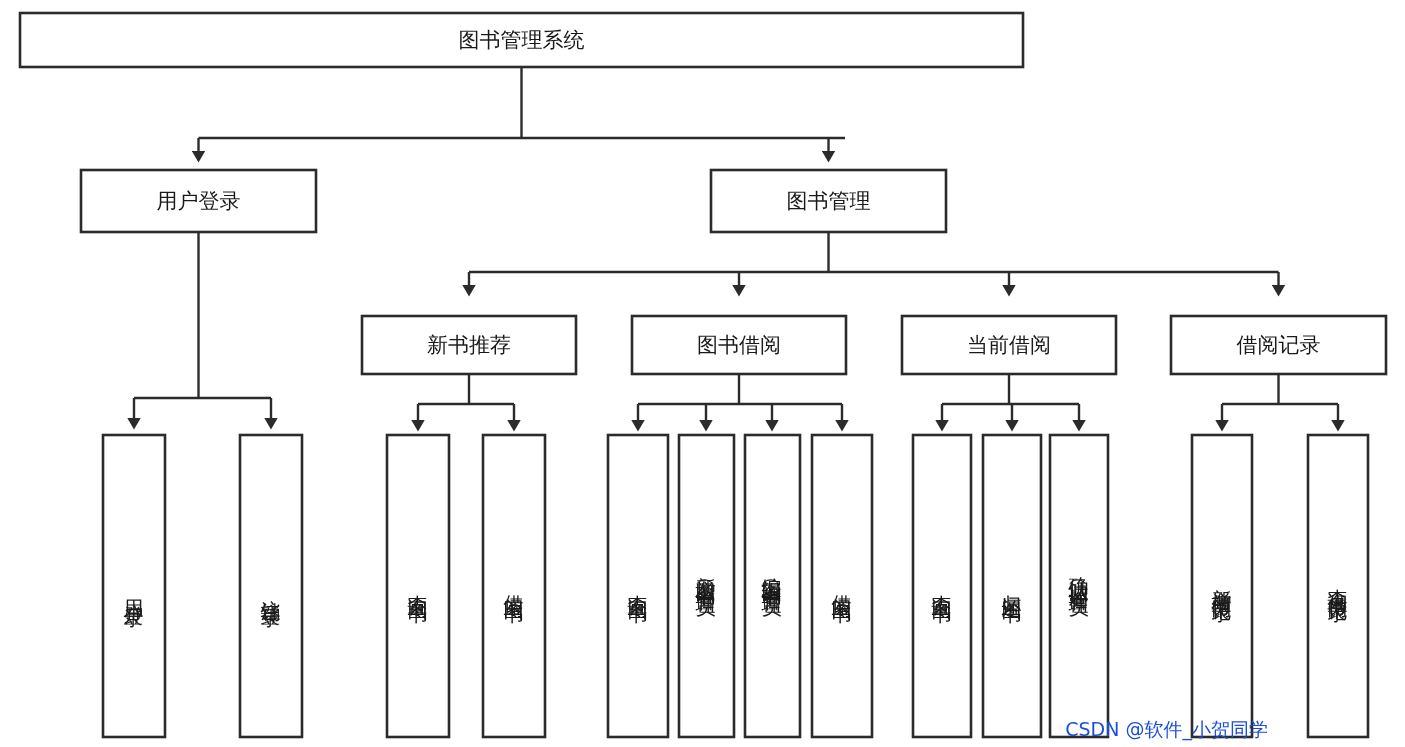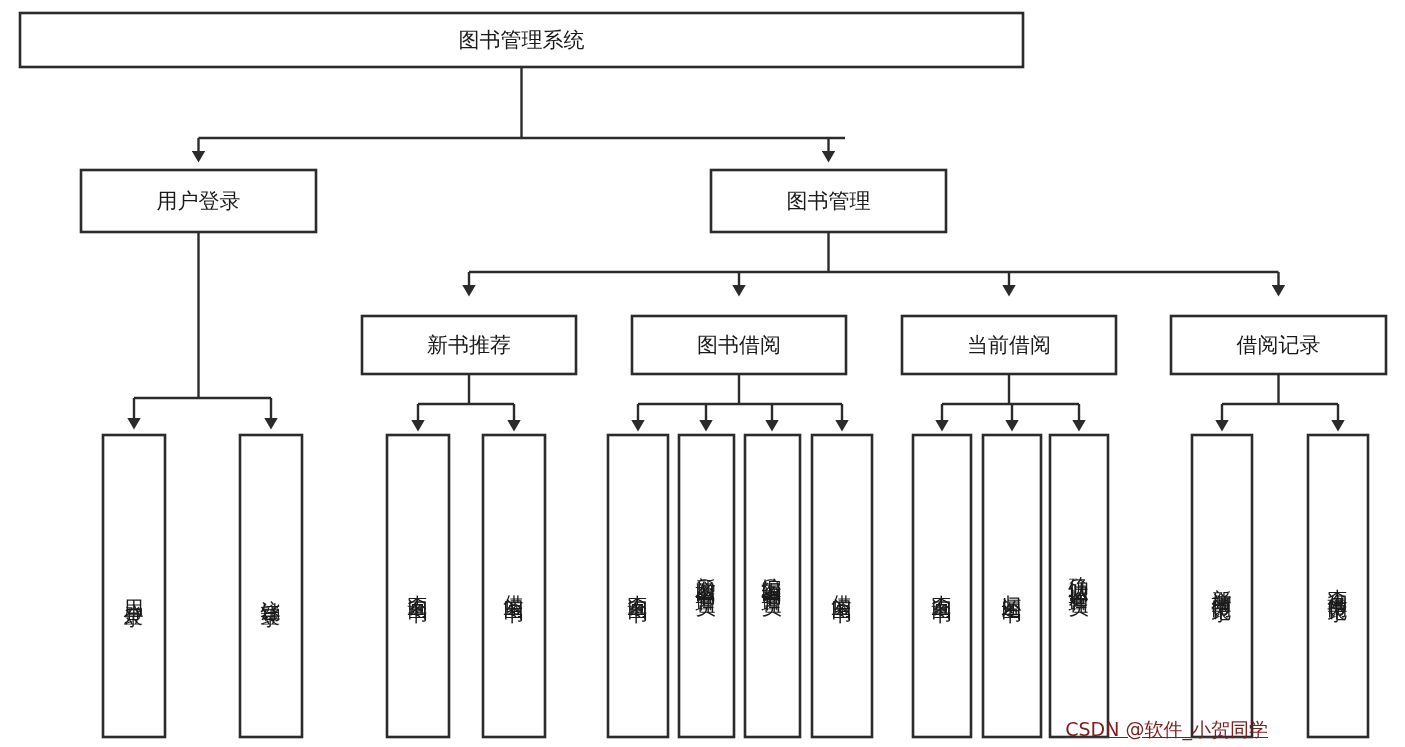--- a/index.html
+++ b/index.html
@@ -59,25 +59,24 @@
   .arrow-head {
     fill: #2b2b2b;
     stroke: none;
   }
   .watermark {
     position: absolute;
     right: 12px;
     bottom: 4px;
     font-family: "DejaVu Sans", "Liberation Sans", sans-serif;
     font-size: 19px;
-    color: #7f1d1d;
+    color: #1d4ed8;
     white-space: nowrap;
     pointer-events: none;
     user-select: none;
-    text-decoration: underline;
   }
 </style>
 </head>
 <body>
 
 <div id="diagram-root">
 
   <svg id="flowchart" viewBox="0 0 1405 747" xmlns="http://www.w3.org/2000/svg">
 
     <defs>

